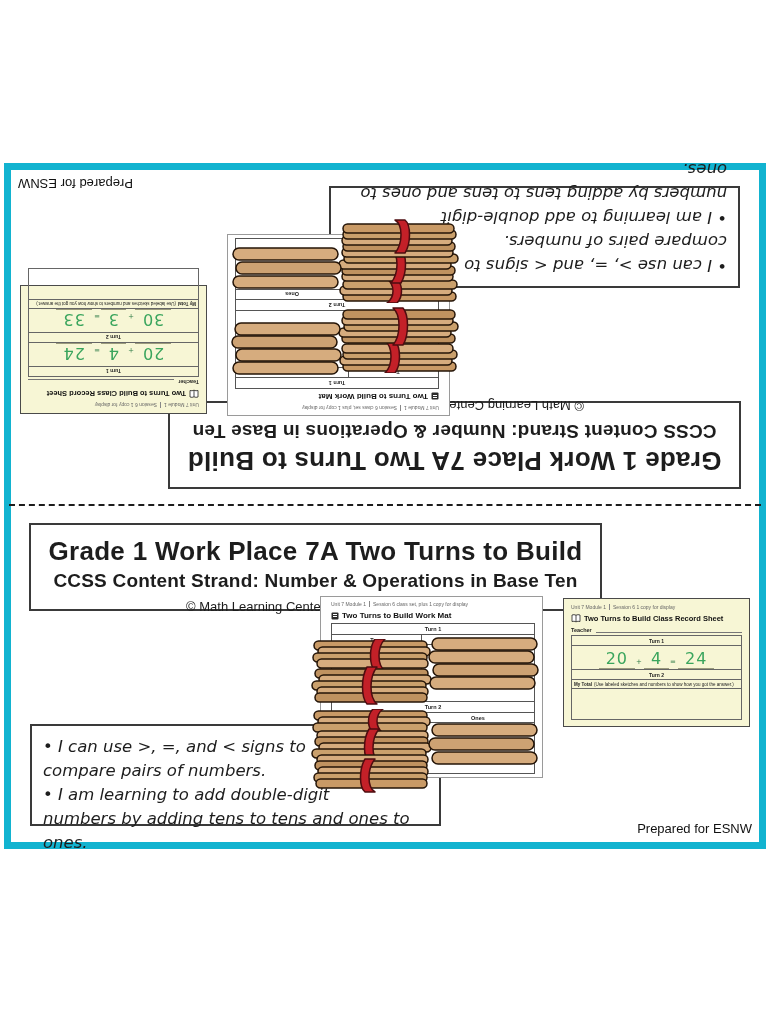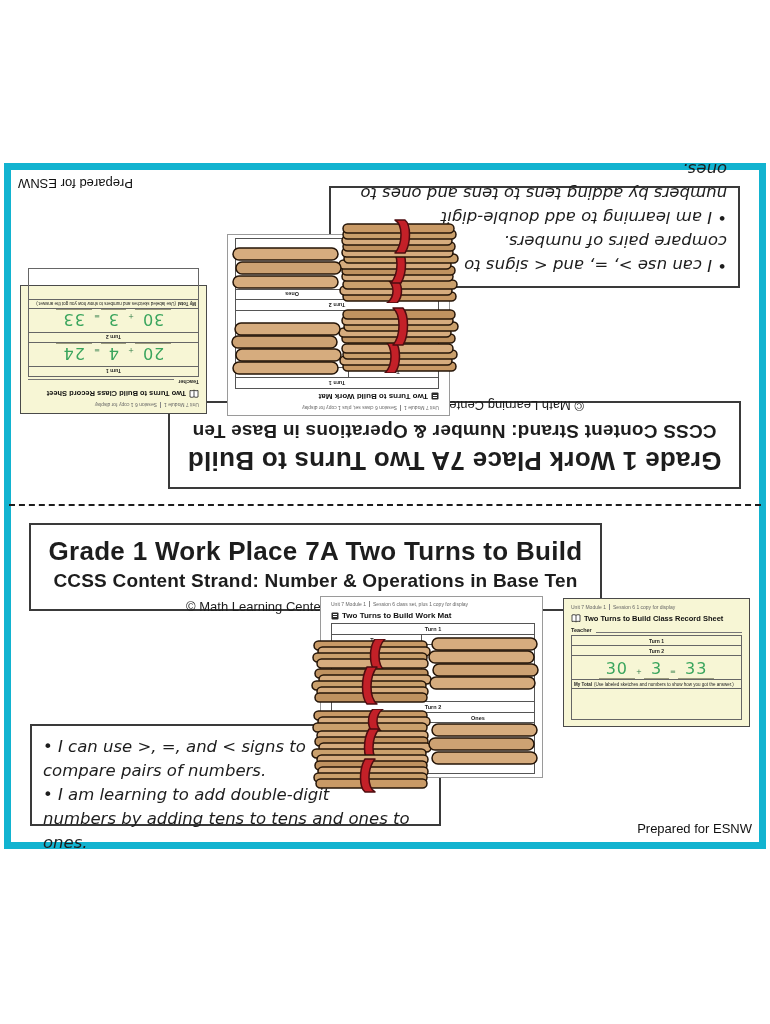--- a/index.html
+++ b/index.html
@@ -322,24 +322,24 @@
             <line x1="5" y1="1.2" x2="5" y2="7.8" stroke="#222" stroke-width="0.8"></line>
           </svg>
         <span>Two Turns to Build Class Record Sheet</span>
       </div>
       <div class="rs-teacher">
         <span>Teacher</span>
         <span class="blank"></span>
       </div>
       <div class="rs-table">
         <div class="rs-turn">Turn 1</div>
+        <div class="rs-answer">
+          <span class="num">20</span><span class="op">+</span><span class="num">4</span><span class="op">=</span><span class="num">24</span>
+        </div>
         <div class="rs-turn">Turn 2</div>
-        <div class="rs-answer">
-          <span class="num">30</span><span class="op">+</span><span class="num">3</span><span class="op">=</span><span class="num">33</span>
-        </div>
         <div class="rs-total">
           <b>My Total</b><span>(Use labeled sketches and numbers to show how you got the answer.)</span>
         </div>
         <div class="rs-blank"></div>
       </div>
     </div>
 
     <div class="prepared">Prepared for ESNW</div>
 
   </div>

